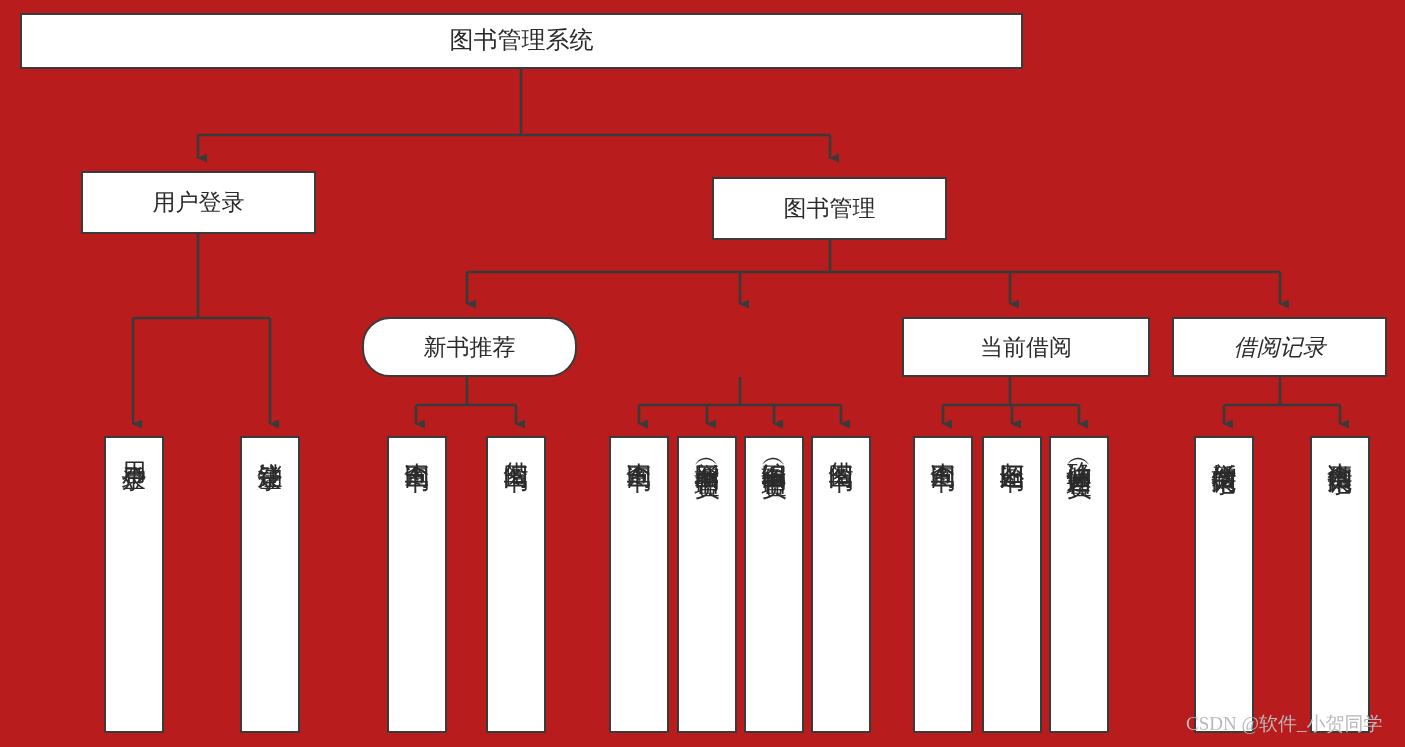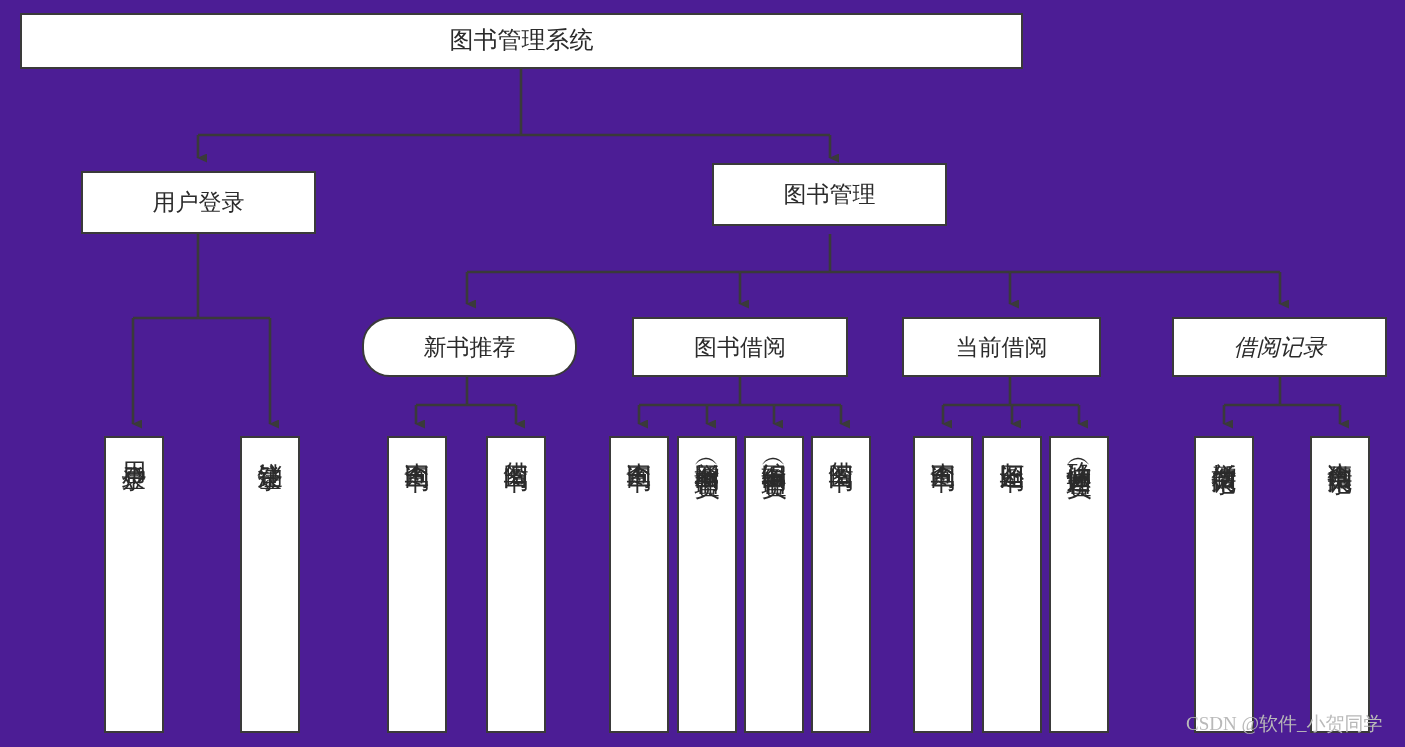--- a/index.html
+++ b/index.html
@@ -8,21 +8,21 @@
     padding: 0;
     background: #ffffff;
   }
   body {
     font-family: "DejaVu Sans", "Liberation Sans", sans-serif;
   }
   #diagram-root {
     position: relative;
     width: 1405px;
     height: 747px;
-    background: #4c1d95;
+    background: #b91c1c;
     overflow: hidden;
   }
   #edge-layer {
     position: absolute;
     left: 0;
     top: 0;
     width: 1405px;
     height: 747px;
     pointer-events: none;
   }
@@ -130,31 +130,28 @@
     </g>
   </svg>
 
   <div class="node root horiz" style="left:20px; top:13px; width:1003px; height:56px;">
     <span class="node-label">图书管理系统</span>
   </div>
 
   <div class="node horiz" style="left:81px; top:171px; width:235px; height:63px;">
     <span class="node-label">用户登录</span>
   </div>
-  <div class="node horiz" style="left:712px; top:163px; width:235px; height:63px;">
+  <div class="node horiz" style="left:712px; top:177px; width:235px; height:63px;">
     <span class="node-label">图书管理</span>
   </div>
 
   <div class="node horiz" style="left:362px; top:317px; width:215px; height:60px;border-radius:28px;">
     <span class="node-label">新书推荐</span>
   </div>
-  <div class="node horiz" style="left:632px; top:317px; width:216px; height:60px;">
-    <span class="node-label">图书借阅</span>
-  </div>
-  <div class="node horiz" style="left:902px; top:317px; width:199px; height:60px;">
+  <div class="node horiz" style="left:902px; top:317px; width:248px; height:60px;">
     <span class="node-label">当前借阅</span>
   </div>
   <div class="node horiz" style="left:1172px; top:317px; width:215px; height:60px;font-style:italic;">
     <span class="node-label">借阅记录</span>
   </div>
 
   <div class="node vert" style="left:104px; top:436px; width:60px; height:297px;">
     <span class="node-label">用户登录</span>
   </div>
   <div class="node vert" style="left:240px; top:436px; width:60px; height:297px;">

